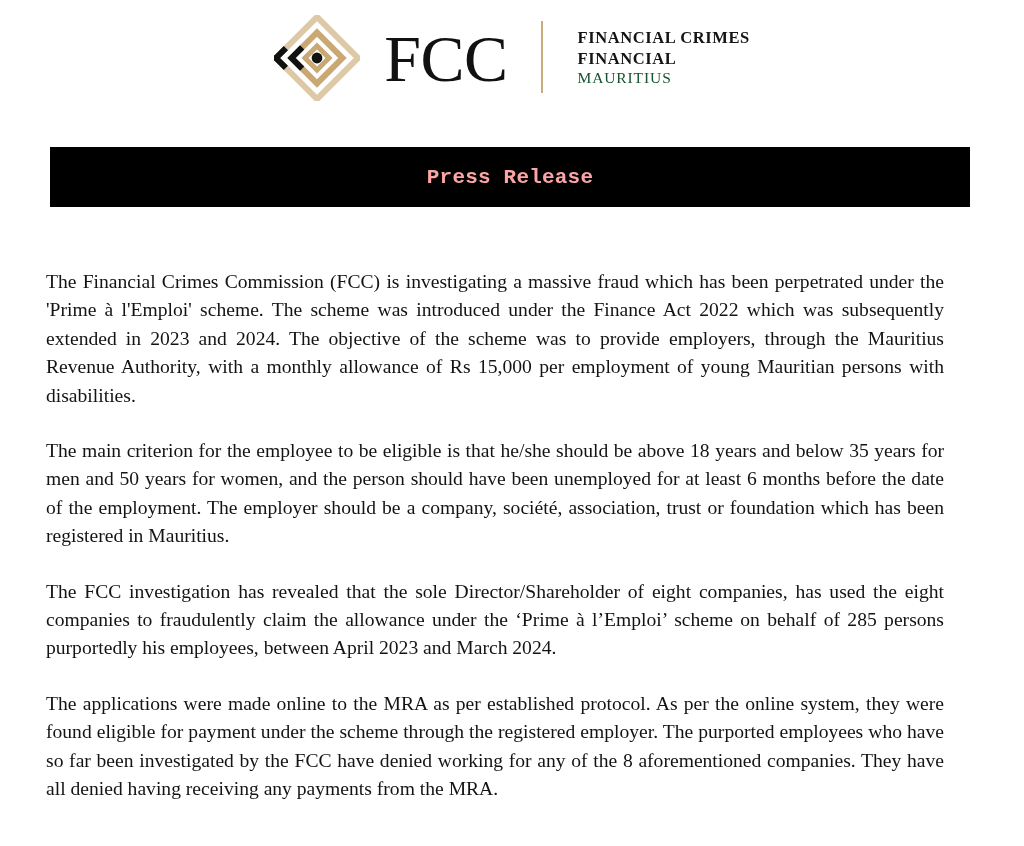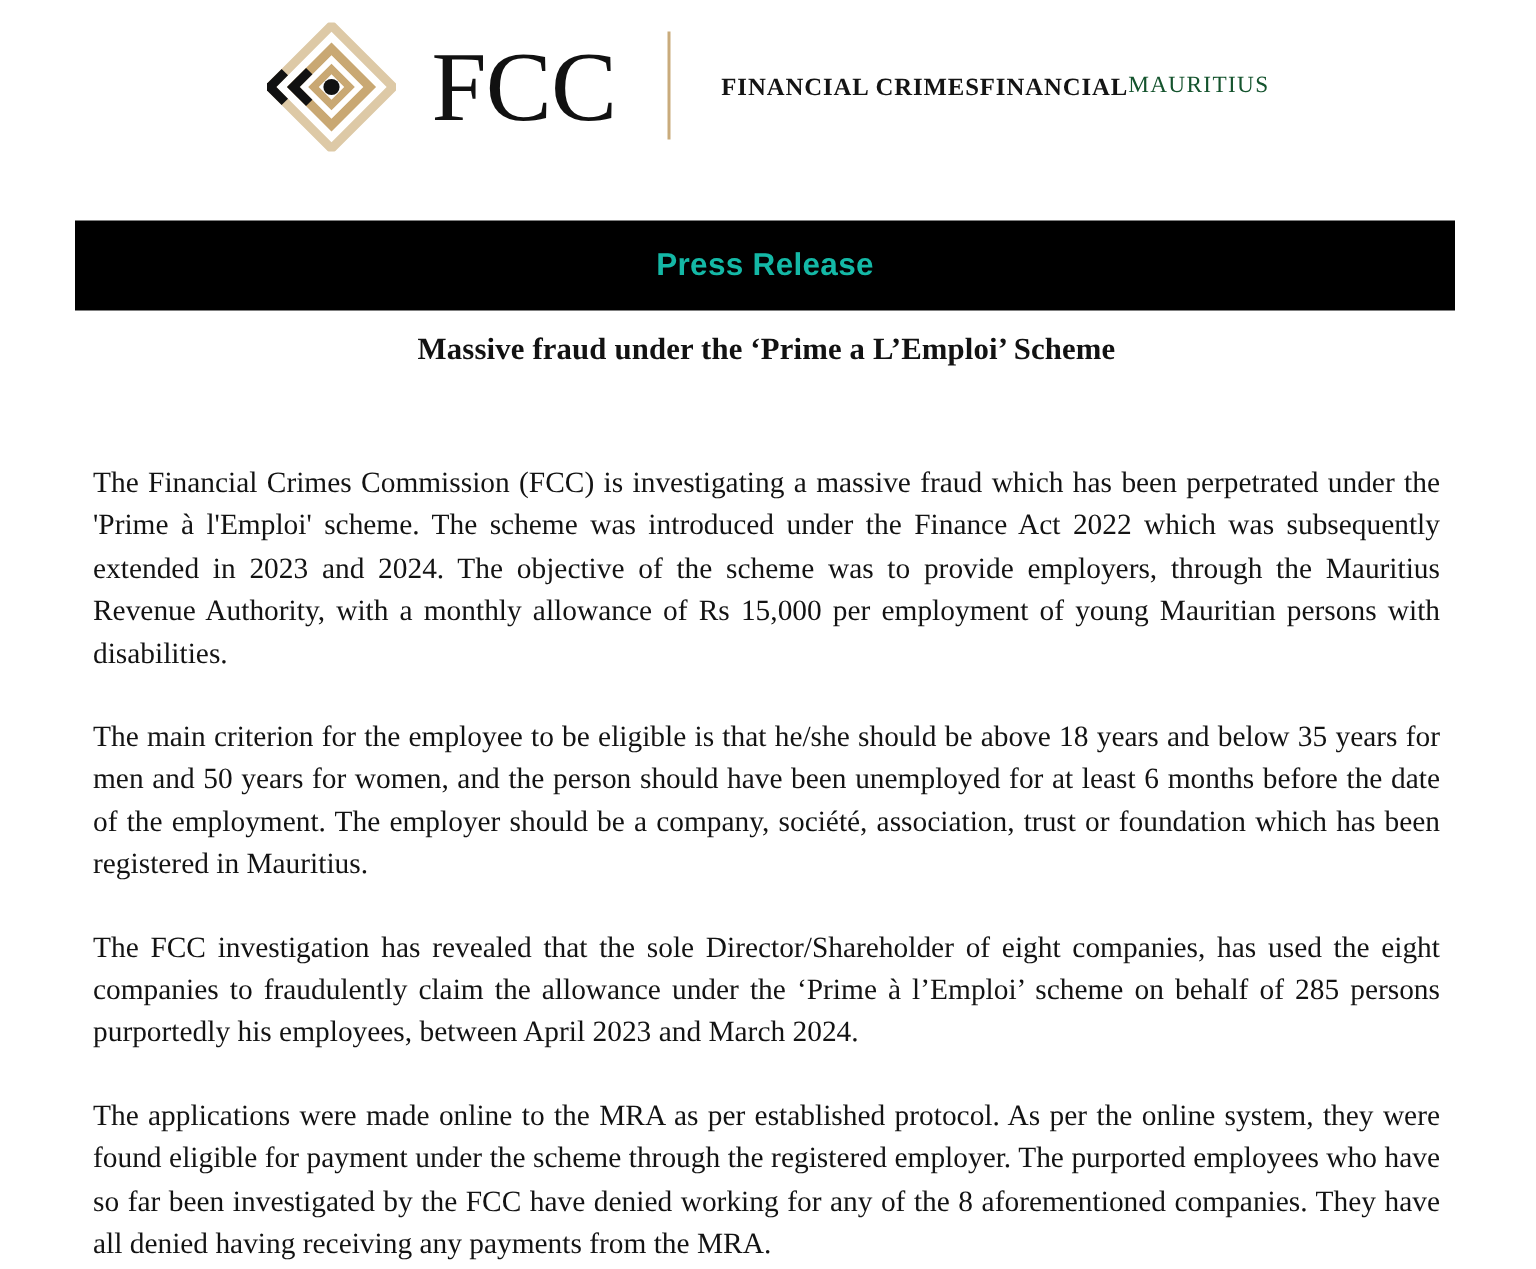--- a/index.html
+++ b/index.html
@@ -64,21 +64,21 @@
     width: 2px;
     align-self: stretch;
     background: #c9ab7c;
     margin: 6px 0 8px 0;
     flex: 0 0 2px;
   }
 
   .org-lines {
     padding-left: 18px;
     display: flex;
-    flex-direction: row;
+    flex-direction: column;
     justify-content: center;
     line-height: 1.22;
   }
   .org-line-1, .org-line-2 {
     font-family: "Liberation Serif", "DejaVu Serif", serif;
     font-weight: 700;
     font-size: 16.5px;
     letter-spacing: 0.6px;
     color: #141414;
     white-space: nowrap;
@@ -100,48 +100,47 @@
     width: 920px;
     height: 60px;
     background: #000000;
     color: #ffffff;
     display: flex;
     align-items: center;
     justify-content: center;
     box-sizing: border-box;
   }
   .banner-text {
-    font-family: Liberation Sans, sans-serif;
+    font-family: Liberation Mono, monospace;
     font-weight: 700;
     font-size: 21px;
     letter-spacing: 0.2px;
-    color: #14b8a6;
+    color: #fca5a5;
   }
 
   
   .doc-title {
     position: absolute;
     left: 62px;
     top: 222px;
     width: 898px;
     text-align: center;
     font-family: "Liberation Serif", "DejaVu Serif", serif;
     font-weight: 700;
     font-size: 20.5px;
     letter-spacing: 0.1px;
     color: #121212;
   }
 
   
   .body-copy {
     position: absolute;
-    left: 62px;
+    left: 46px;
     top: 268px;
     width: 898px;
-    margin-top: 41px;
   }
   .para {
     font-family: "Liberation Serif", "DejaVu Serif", serif;
     font-size: 19.6px;
     line-height: 28.4px;
     text-align: justify;
     text-justify: inter-word;
     color: #131313;
     margin: 0 0 27px 0;
     hyphens: none;
@@ -186,21 +185,20 @@
         <div class="org-line-3">MAURITIUS</div>
       </div>
 
     </div>
   </div>
 
   <div class="banner">
     <div class="banner-text">Press Release</div>
   </div>
 
-  <div class="doc-title">Massive fraud under the ‘Prime a L’Emploi’ Scheme</div>
 
   <div class="body-copy">
     <p class="para">The Financial Crimes Commission (FCC) is investigating a massive fraud which has been perpetrated under the 'Prime à l'Emploi' scheme. The scheme was introduced under the Finance Act 2022 which was subsequently extended in 2023 and 2024. The objective of the scheme was to provide employers, through the Mauritius Revenue Authority, with a monthly allowance of Rs 15,000 per employment of young Mauritian persons with disabilities.</p>
     <p class="para">The main criterion for the employee to be eligible is that he/she should be above 18 years and below 35 years for men and 50 years for women, and the person should have been unemployed for at least 6 months before the date of the employment. The employer should be a company, société, association, trust or foundation which has been registered in Mauritius.</p>
     <p class="para">The FCC investigation has revealed that the sole Director/Shareholder of eight companies, has used the eight companies to fraudulently claim the allowance under the ‘Prime à l’Emploi’ scheme on behalf of 285 persons purportedly his employees, between April 2023 and March 2024.</p>
     <p class="para">The applications were made online to the MRA as per established protocol. As per the online system, they were found eligible for payment under the scheme through the registered employer. The purported employees who have so far been investigated by the FCC have denied working for any of the 8 aforementioned companies. They have all denied having receiving any payments from the MRA.</p>
   </div>
 
 </div>
 

